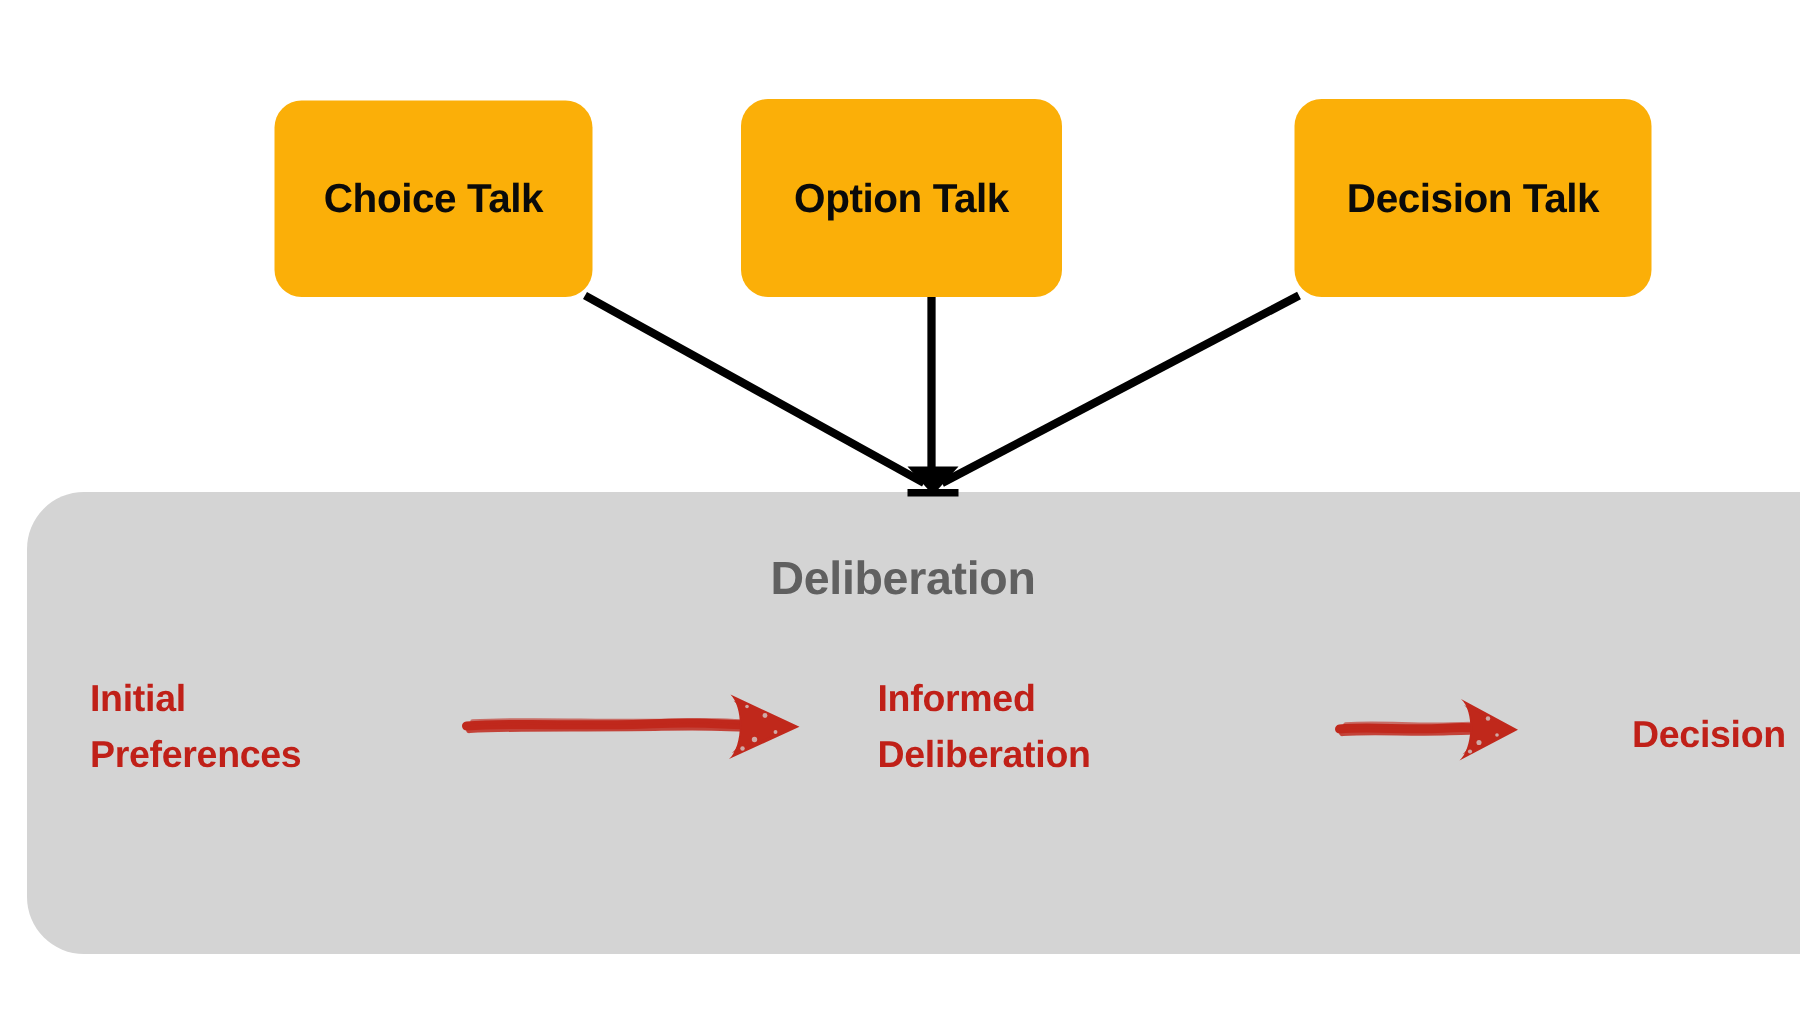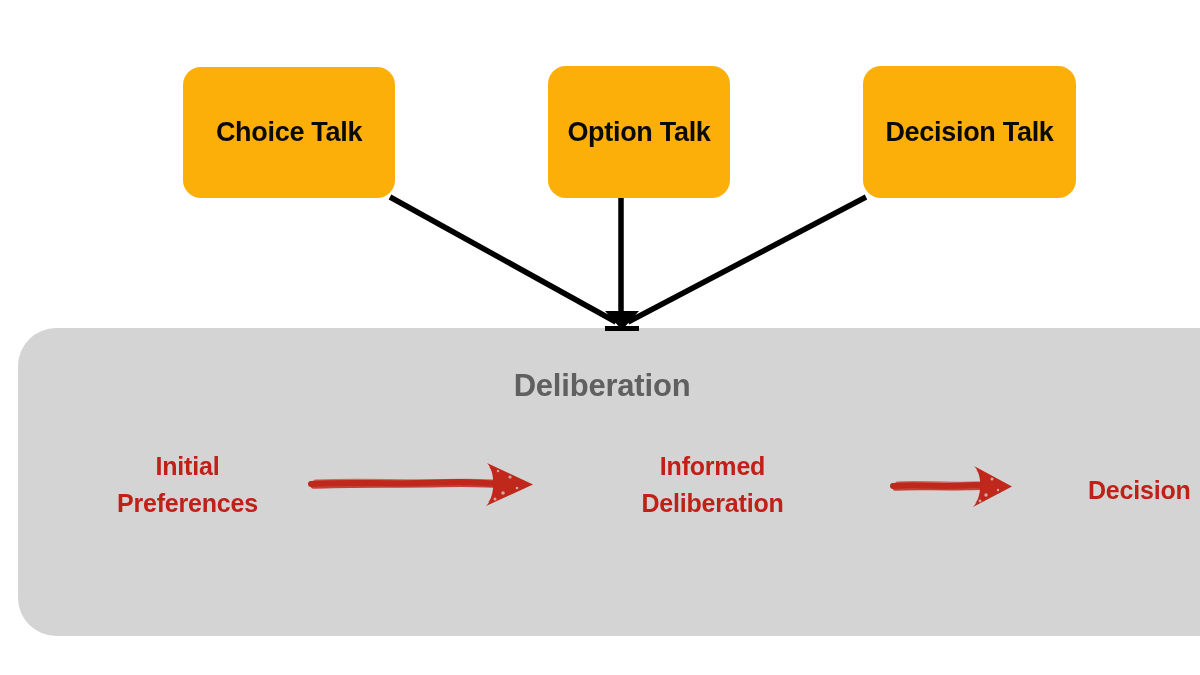--- a/index.html
+++ b/index.html
@@ -58,31 +58,31 @@
     display: flex;
     align-items: center;
     justify-content: center;
     color: #0a0a0a;
     font-size: 27px;
     font-weight: bold;
     letter-spacing: -0.3px;
     white-space: nowrap;
   }
   #box-choice   { left: 183px; top: 67px; width: 212px; height: 131px; }
-  #box-option   { left: 548px; top: 66px; width: 182px; height: 132px; }
-  #box-decision { left: 863px; top: 66px; width: 213px; height: 132px; }
+  #box-option   { left: 494px; top: 66px; width: 214px; height: 132px; }
+  #box-decision { left: 863px; top: 66px; width: 238px; height: 132px; }
 
   
   .stage-label {
     position: absolute;
     color: #c02018;
     font-size: 25px;
     font-weight: bold;
     line-height: 1.48;
-    text-align: center;
+    text-align: left;
     white-space: pre-line;
     letter-spacing: -0.2px;
   }
   #stage-initial  { left: 60px;  top: 448px; width: 255px; }
   #stage-informed { left: 585px; top: 448px; width: 255px; }
   #stage-decision { left: 1088px; top: 472px; width: 320px; text-align: left; white-space: nowrap; }
 
   
   .rough-arrow { position: absolute; }
   #arrow-1 { left: 305px; top: 455px; }

